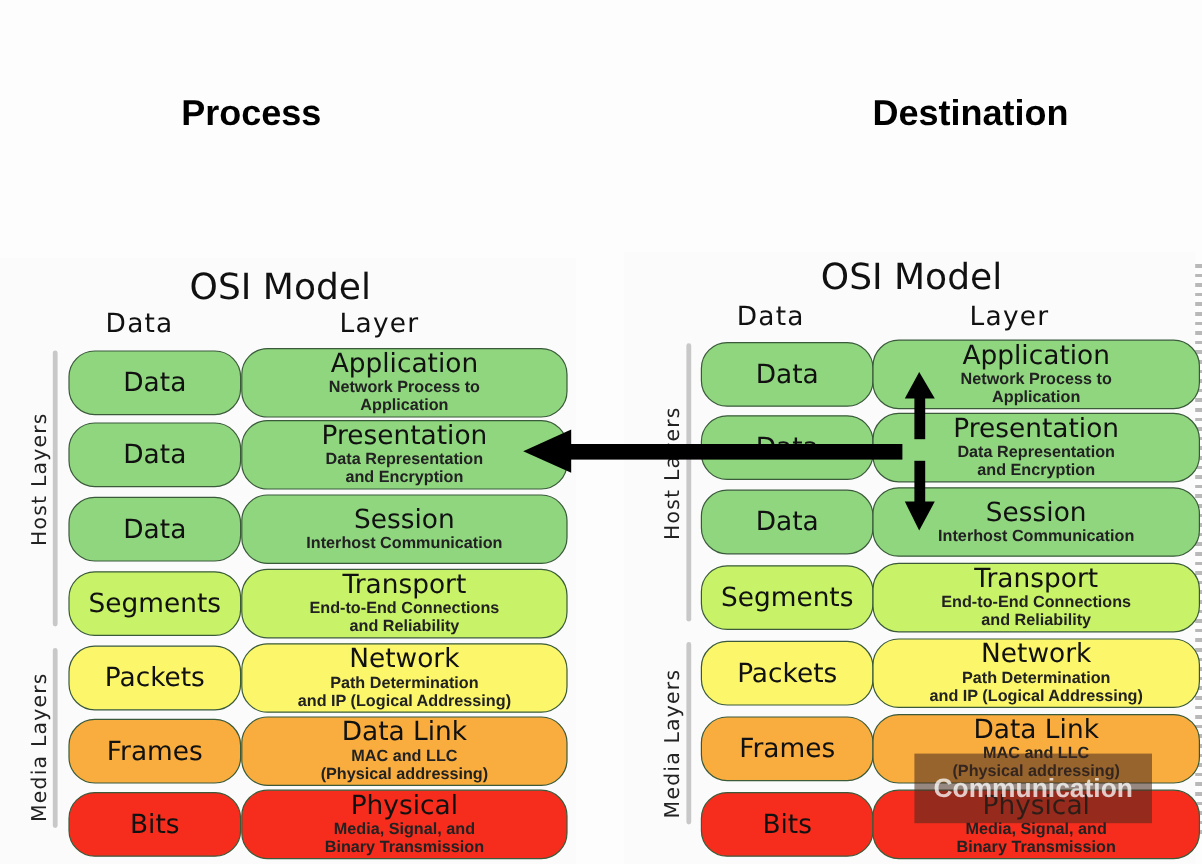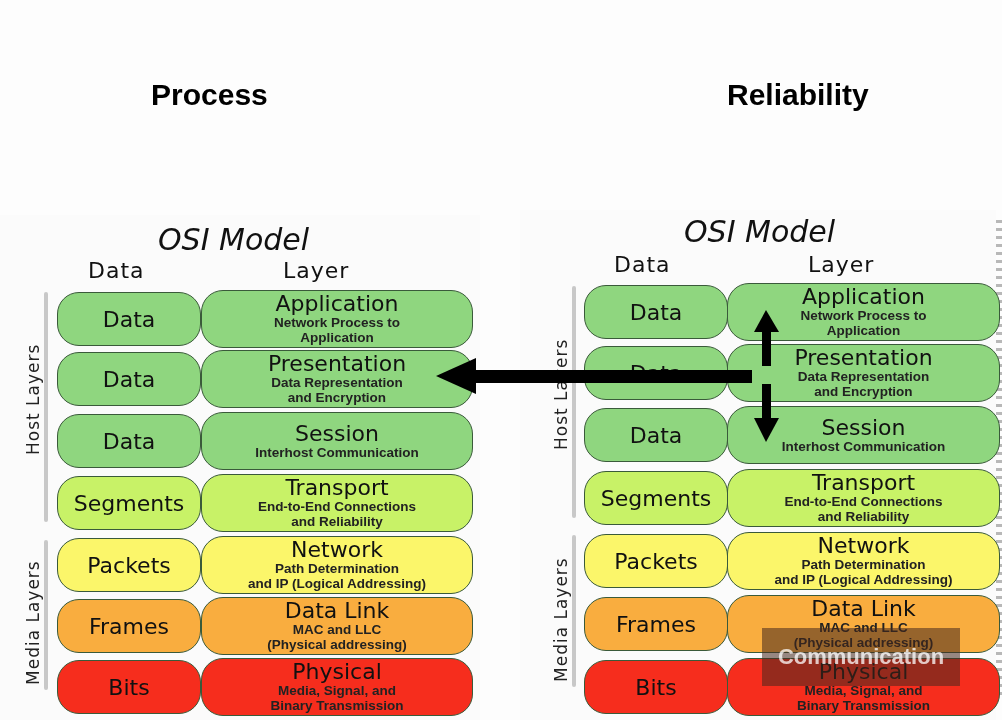--- a/index.html
+++ b/index.html
@@ -1,42 +1,42 @@
 <!DOCTYPE html>
 <html><head>
 <meta charset="utf-8">
 <style>
   html, body { margin:0; padding:0; }
   body { width:1002px; height:720px; background:#fdfdfd; position:relative; overflow:hidden;
          font-family:"DejaVu Sans", sans-serif; }
   .heading { position:absolute; top:78px; font-family:"Liberation Sans", sans-serif; font-weight:bold;
              font-size:30px; color:#000; }
   .osi { position:absolute; background:#fbfbfb; }
-  .osi-title { position:absolute; font-size:30px; color:#111; white-space:nowrap;font-style:italic; }
+  .osi-title { position:absolute; font-size:30px; color:#111; white-space:nowrap; }
   .col-h { position:absolute; font-size:22px; color:#111; letter-spacing:1px; }
   .side-bar { position:absolute; width:4px; background:#c8c8c8; border-radius:2px; }
   .side-label { position:absolute; transform:rotate(-90deg); transform-origin:center; white-space:nowrap;
                 font-size:17px; letter-spacing:1px; color:#222; }
   .pill { position:absolute; top:0; height:54px; border:1.5px solid #3a5a3a; border-radius:22px;
           display:flex; flex-direction:column; align-items:center; justify-content:center; box-sizing:border-box; }
   .pill.data { font-size:22px; color:#111; }
   .pill .name { font-size:22px; line-height:22px; color:#111; }
   .pill .desc { font-family:"Liberation Sans", sans-serif; font-weight:bold; font-size:13.5px; line-height:15px; color:#222; text-align:center; }
   .arrow { position:absolute; }
   .watermark { position:absolute; left:762px; top:628px; width:198px; height:58px; background:rgba(70,40,30,0.55);
                color:rgba(255,255,255,0.75); font-family:"Liberation Sans", sans-serif; font-weight:bold;
                font-size:22px; display:flex; align-items:center; justify-content:center; }
   .edge { position:absolute; left:996px; top:220px; width:6px; height:480px;
           background:repeating-linear-gradient(#8a8a8a 0 3px, #fdfdfd 3px 8px); opacity:0.6; }
 </style>
 </head>
 <body>
 
 <div class="heading" style="left:151px;">Process</div>
-<div class="heading" style="left:727px;">Reliability</div>
+<div class="heading" style="left:727px;">Destination</div>
 
 <div class="osi" style="left:0;top:215px;width:480px;height:505px;"></div>
 <div class="osi" style="left:520px;top:210px;width:476px;height:510px;"></div>
 <div class="edge"></div>
 
 <svg class="arrow" width="1002" height="720" style="left:0;top:0;z-index:5;pointer-events:none;">
   <g>
     <rect x="470" y="370" width="282" height="13" fill="#000"></rect>
     <polygon points="436,376 476,358 476,394" fill="#000"></polygon>
   </g>

